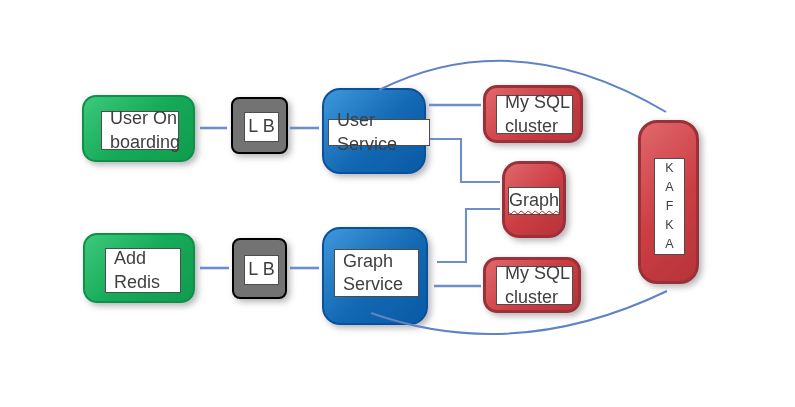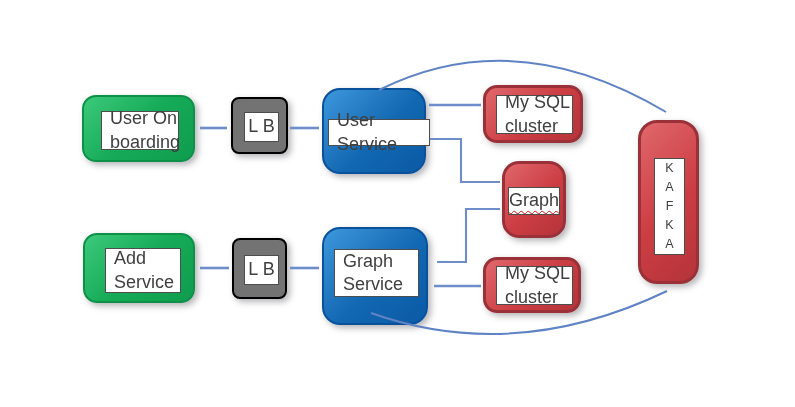--- a/index.html
+++ b/index.html
@@ -63,21 +63,21 @@
   <div class="node red" style="left:638px;top:120px;width:61px;height:164px;border-radius:19px">
     <div class="label stack" style="left:13px;top:35px;width:31px;height:97px">K
 A
 F
 K
 A</div>
   </div>
 
   <div class="node green" style="left:83px;top:233px;width:112px;height:70px">
     <div class="label left" style="left:20px;top:13px;width:76px;height:45px">Add
-Service</div>
+Redis</div>
   </div>
 
   <div class="node black" style="left:232px;top:238px;width:55px;height:61px">
     <div class="label center" style="left:10px;top:15px;width:35px;height:30px">L B</div>
   </div>
 
   <div class="node blue" style="left:322px;top:227px;width:106px;height:98px">
     <div class="label left" style="left:10px;top:20px;width:85px;height:48px">Graph
 Service</div>
   </div>

